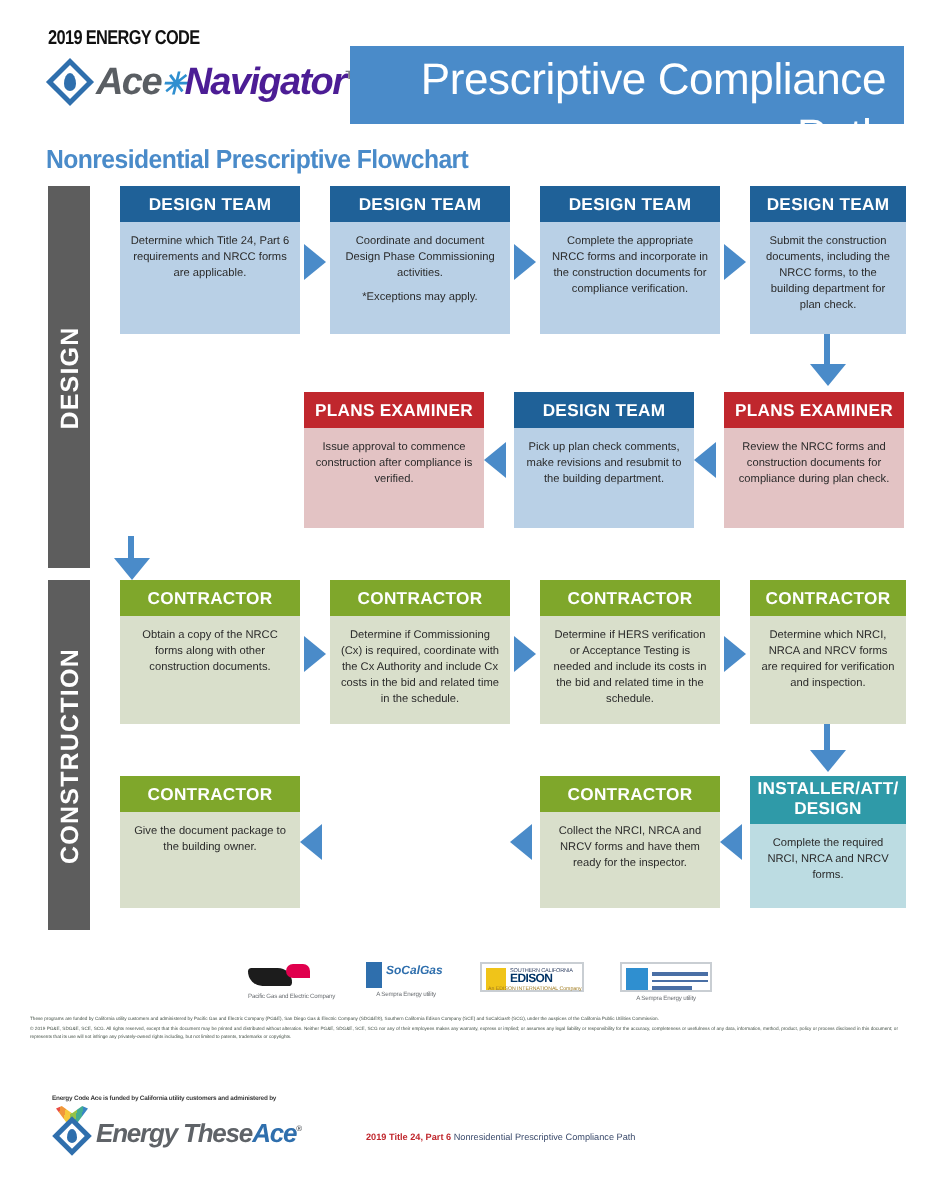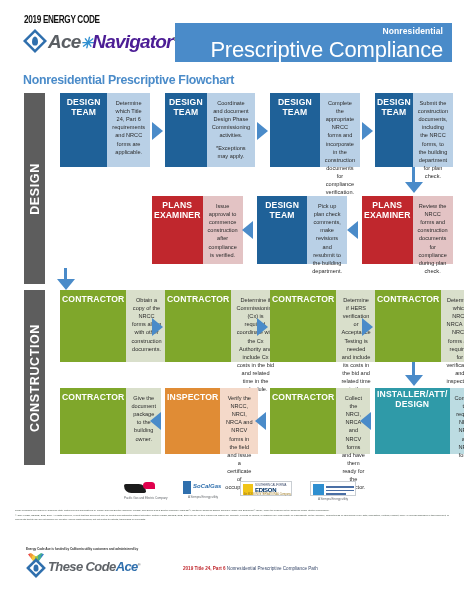--- a/index.html
+++ b/index.html
@@ -67,21 +67,21 @@
   }
   .side-bar span {
     transform: rotate(-90deg); white-space:nowrap;
     color:#fff; font-weight:bold; font-size:12.5px; letter-spacing:0.6px;
     font-family:"Liberation Sans Narrow","Liberation Sans",sans-serif;
   }
   #bar-design { left:24px; top:93px; height:191px; }
   #bar-construction { left:24px; top:290px; height:175px; }
 
   
-  .fbox { position:absolute; display:flex; flex-direction:row; }
+  .fbox { position:absolute; display:flex; flex-direction:column; }
   .fbox-head {
     color:#fff; font-weight:bold; text-align:center;
     font-size:8.6px; letter-spacing:0.15px;
     padding:4px 2px 4px;
     font-family:"Liberation Sans Narrow","Liberation Sans",sans-serif;
   }
   .fbox-head.two-line { padding:2px 2px 2px; line-height:1.15; }
   .fbox-body {
     flex:1; text-align:center; font-size:5.6px; line-height:1.45;
     padding:6px 5px 5px; color:#2b2b2b;
@@ -194,21 +194,20 @@
     <div class="logo-wrap">
       <div class="logo-diamond">
         <div class="d-outer"></div>
           <div class="d-mid"></div>
           <div class="d-flame"></div>
       </div>
       <div class="logo-text"><span>Ace</span><span class="logo-star">✳</span><span class="nav">Navigator</span><span class="logo-tm">TM</span></div>
     </div>
 
     <div class="title-block">
-      <div class="title-sub">Nonresidential</div>
       <div class="title-main">Prescriptive Compliance Path</div>
     </div>
 
     <div class="flow-subtitle">Nonresidential Prescriptive Flowchart</div>
   </div>
 
   <div class="side-bar" id="bar-design">
     <span>DESIGN</span>
   </div>
   <div class="side-bar" id="bar-construction">
@@ -286,24 +285,20 @@
 
   <div class="arrow-stem" style="left:412px; top:362px; width:3px; height:14px;"></div>
   <div class="arrow arrow-down" style="left:405px; top:375px;"></div>
 
   <div class="fbox t-green" style="left:60px; top:388px; width:90px; height:66px;">
     <div class="fbox-head">CONTRACTOR</div>
     <div class="fbox-body">Give the document package to the building owner.</div>
   </div>
   <div class="arrow arrow-left" style="left:150px; top:412px;"></div>
 
-  <div class="fbox t-orange" style="left:165px; top:388px; width:90px; height:66px;">
-    <div class="fbox-head">INSPECTOR</div>
-    <div class="fbox-body">Verify the NRCC, NRCI, NRCA and NRCV forms in the field and issue a certificate of occupancy.</div>
-  </div>
   <div class="arrow arrow-left" style="left:255px; top:412px;"></div>
 
   <div class="fbox t-green" style="left:270px; top:388px; width:90px; height:66px;">
     <div class="fbox-head">CONTRACTOR</div>
     <div class="fbox-body">Collect the NRCI, NRCA and NRCV forms and have them ready for the inspector.</div>
   </div>
   <div class="arrow arrow-left" style="left:360px; top:412px;"></div>
 
   <div class="fbox t-teal" style="left:375px; top:388px; width:78px; height:66px;">
     <div class="fbox-head two-line">INSTALLER/ATT/ DESIGN</div>
@@ -351,19 +346,19 @@
 
   <div class="footer">
     <div class="footer-tag">Energy Code Ace is funded by California utility customers and administered by</div>
     <div class="eca-logo">
       <div class="eca-diamond">
         <div class="rays"></div>
           <div class="dm-o"></div>
           <div class="dm-i"></div>
           <div class="dm-f"></div>
       </div>
-      <div class="eca-text"><span>These Code</span><span class="ace">Ace</span><span class="eca-tm">®</span></div>
+      <div class="eca-text"><span>Energy These</span><span class="ace">Ace</span><span class="eca-tm">®</span></div>
     </div>
   </div>
 
   <div class="footer-center"><span class="fc-red">2019 Title 24, Part 6</span><span class="fc-blue"> Nonresidential Prescriptive Compliance Path</span></div>
 
 </div>
 
 </body></html>

